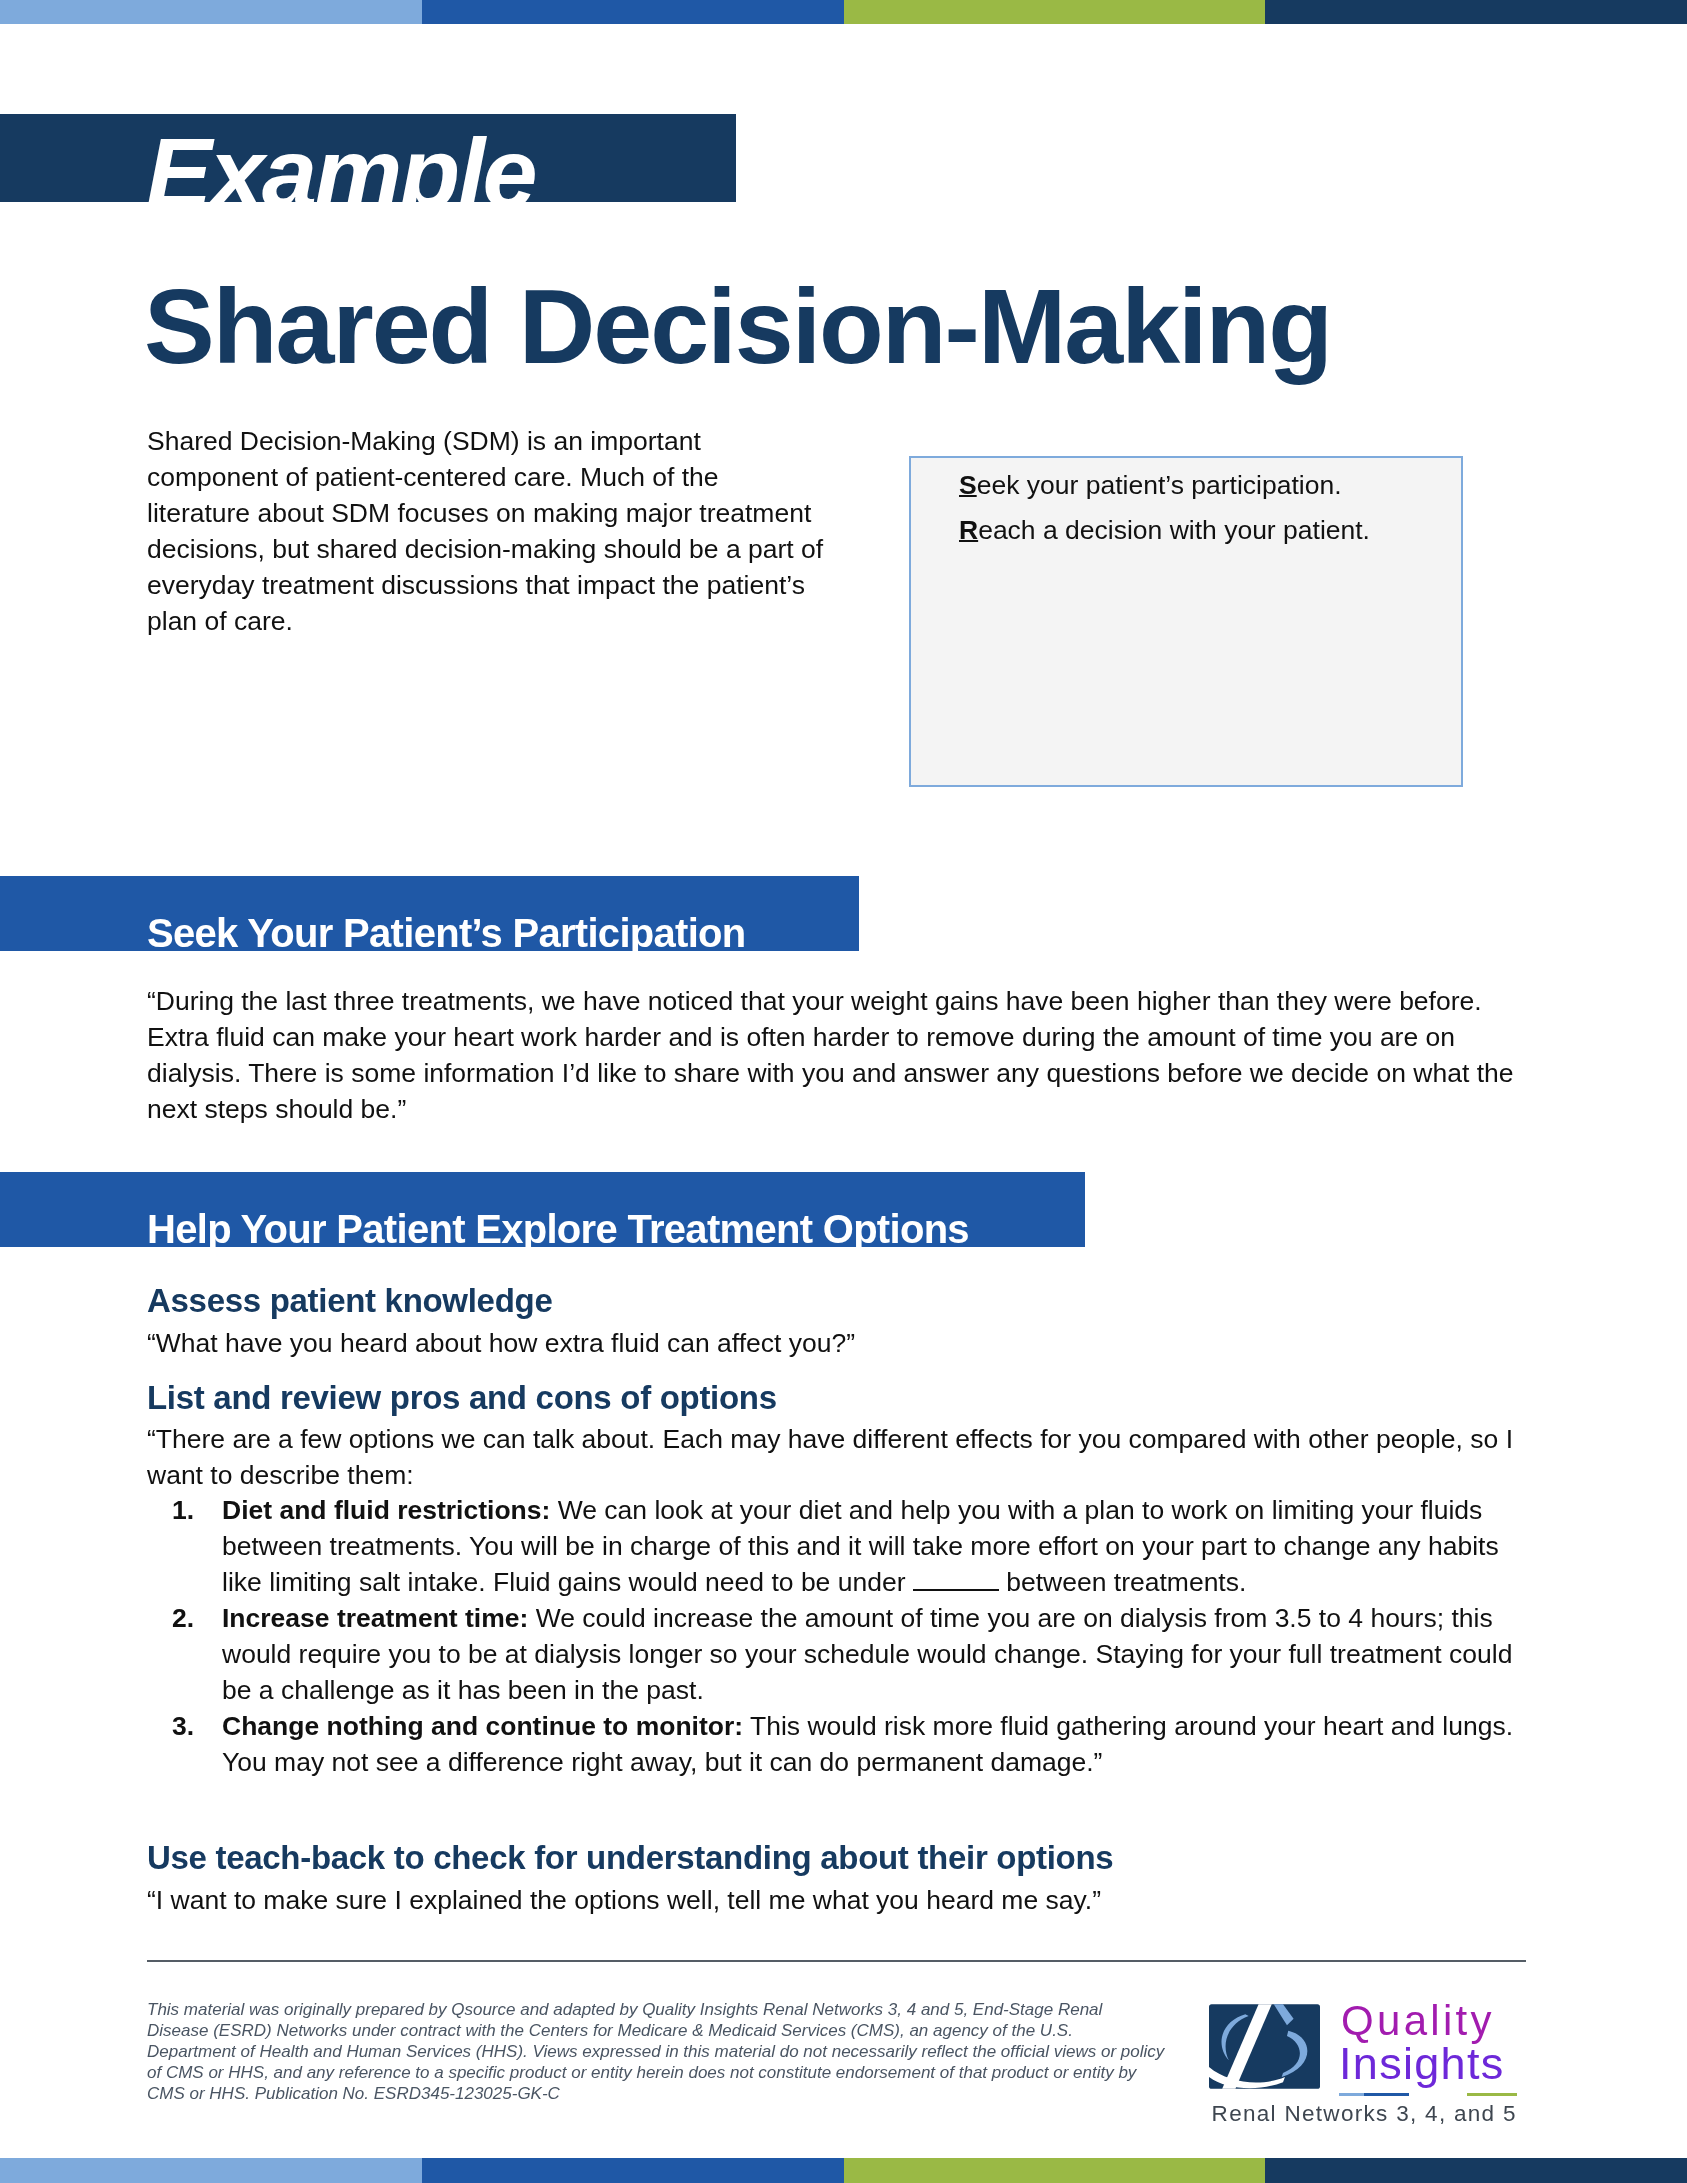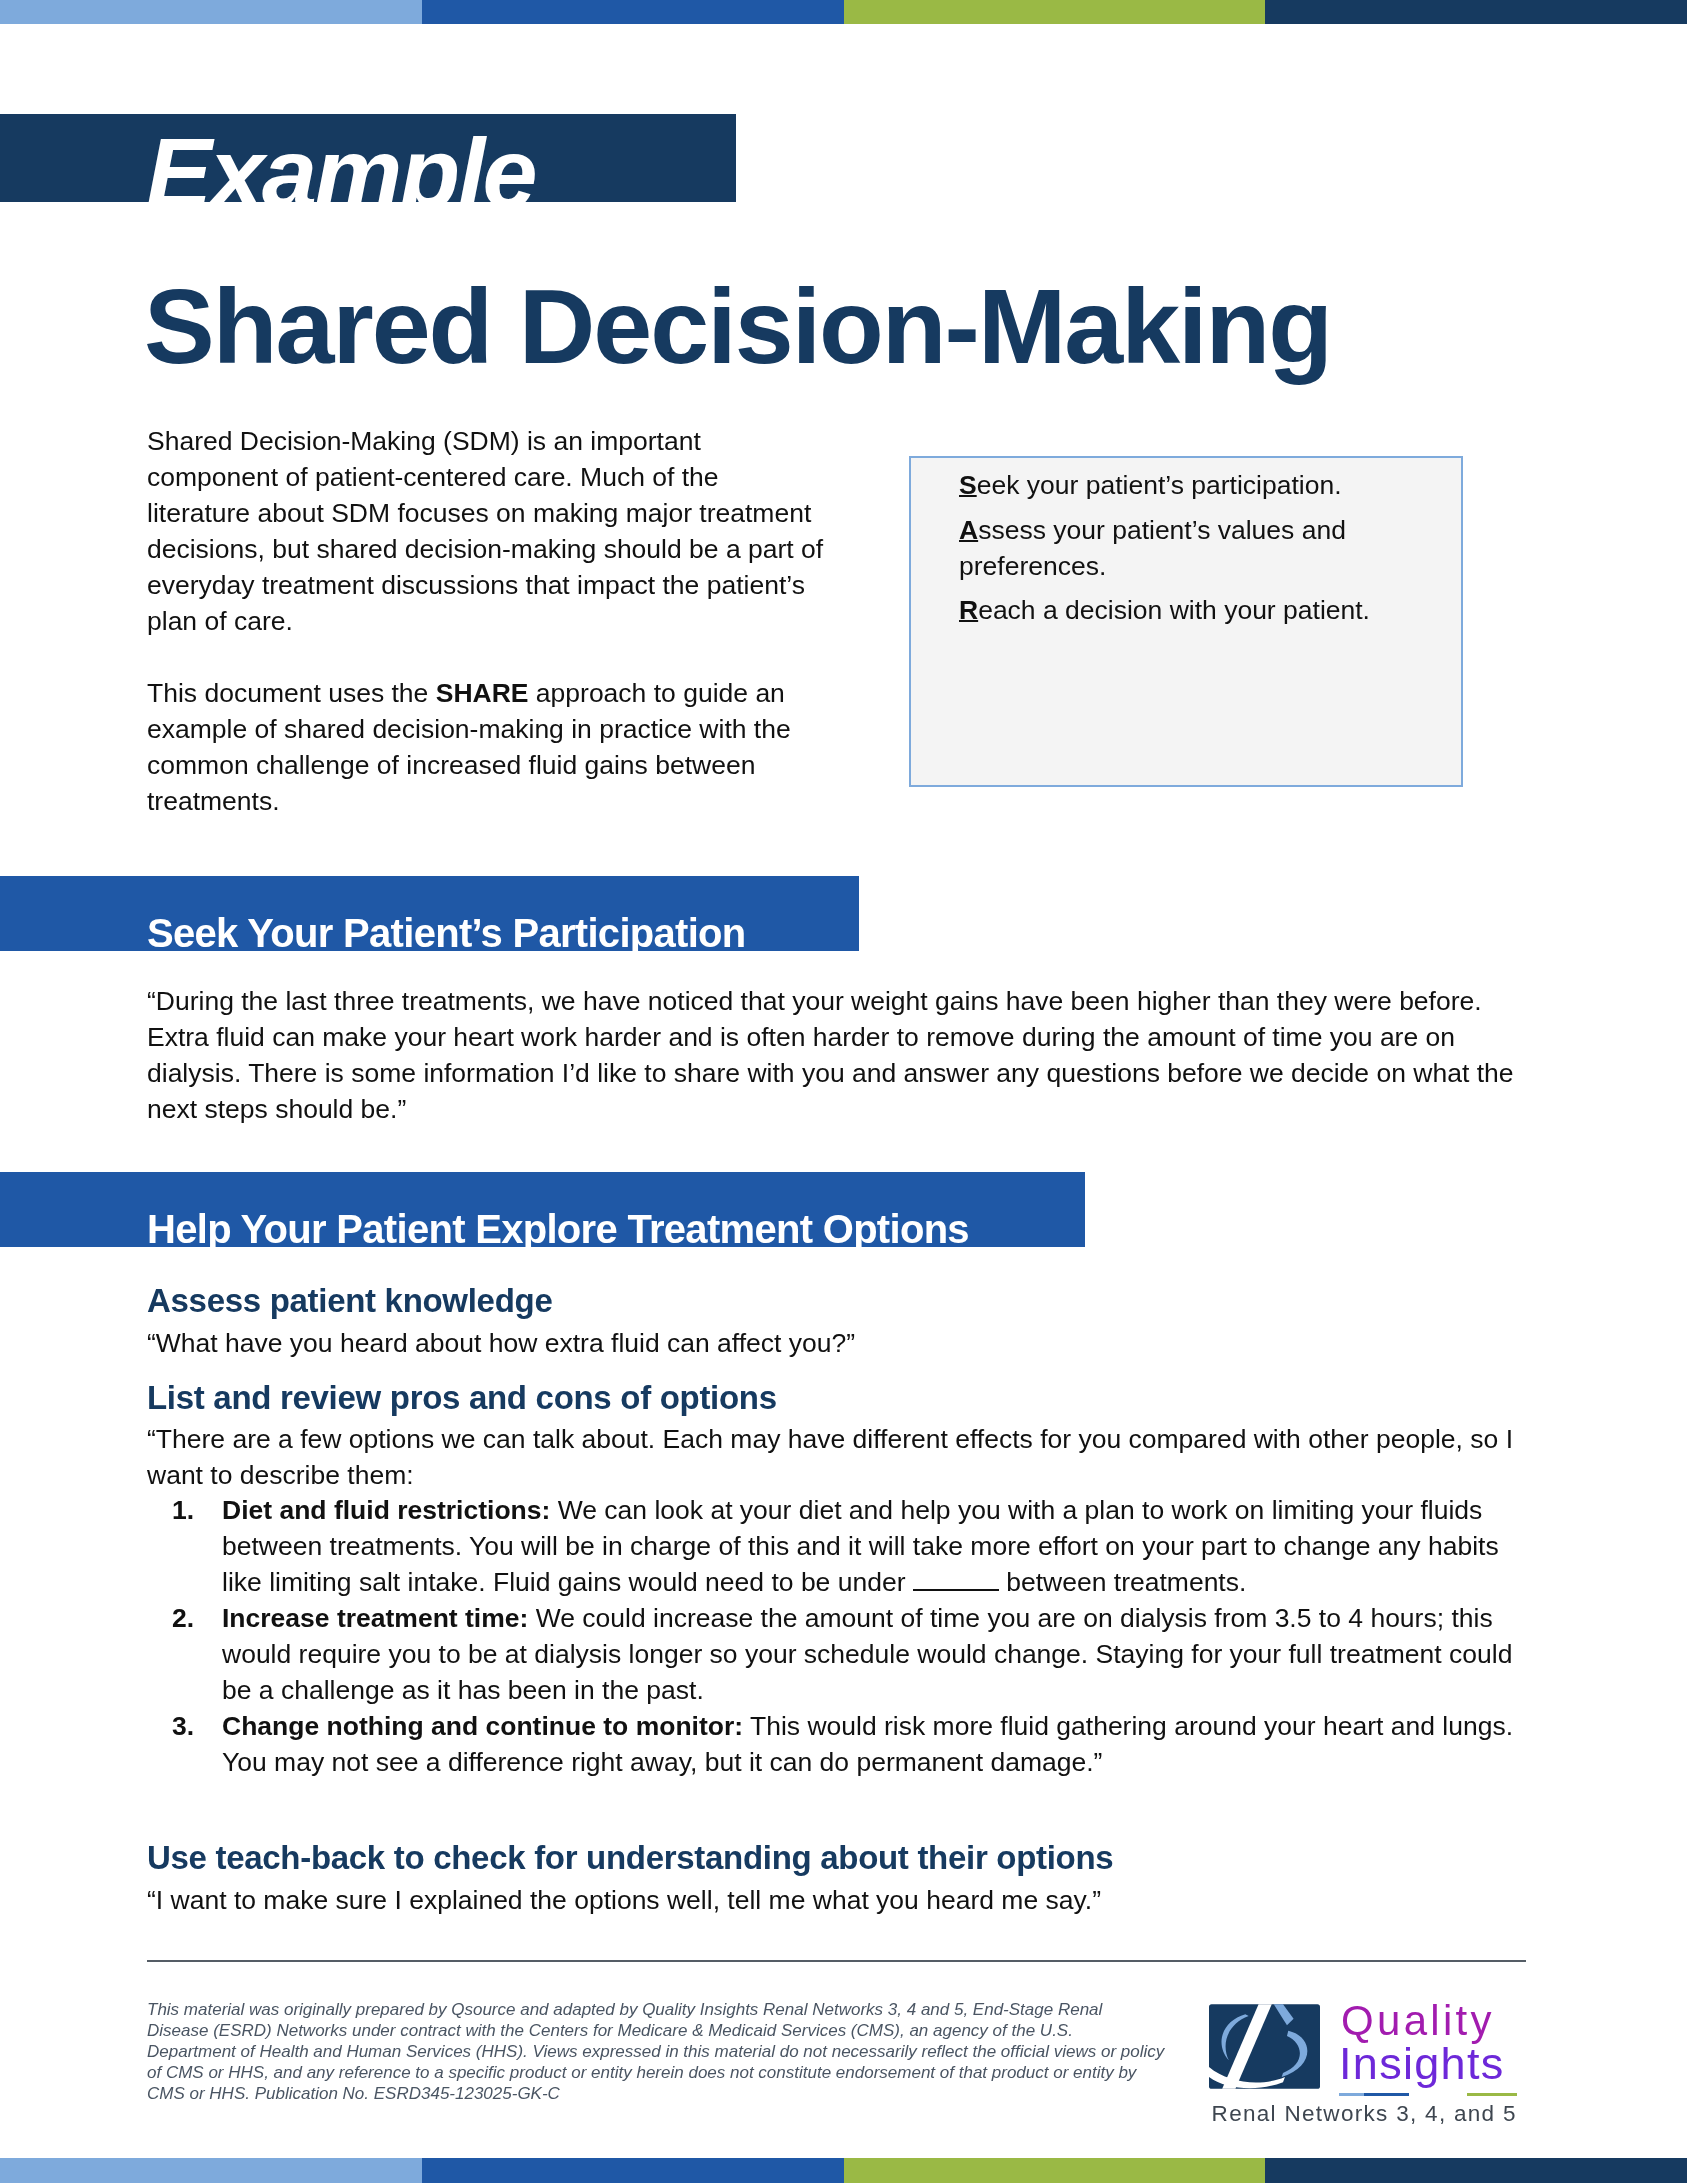--- a/index.html
+++ b/index.html
@@ -99,26 +99,24 @@
 </div>
 
 <div class="example-banner">
   <span>Example</span>
 </div>
 
 <h1 class="main-title" style="margin:0">Shared Decision-Making</h1>
 
 <div class="intro">
   <p>Shared Decision-Making (SDM) is an important component of patient-centered care. Much of the literature about SDM focuses on making major treatment decisions, but shared decision-making should be a part of everyday treatment discussions that impact the patient’s plan of care.</p>
-  <p><span>This document uses the </span><b>SHARE</b><span> approach to guide an example of shared decision-making in practice with the common challenge of increased fluid gains between treatments.</span></p>
 </div>
 
 <div class="share-box">
   <div class="item"><span class="letter">S</span><span>eek your patient’s participation.</span></div>
-  <div class="item"><span class="letter">A</span><span>ssess your patient’s values and preferences.</span></div>
   <div class="item"><span class="letter">R</span><span>each a decision with your patient.</span></div>
 </div>
 
 <div class="section-bar" style="top:876px; width:859px;">
   <span>Seek Your Patient’s Participation</span>
 </div>
 <div class="quote" style="top:983px;">“During the last three treatments, we have noticed that your weight gains have been higher than they were before. Extra fluid can make your heart work harder and is often harder to remove during the amount of time you are on dialysis. There is some information I’d like to share with you and answer any questions before we decide on what the next steps should be.”</div>
 
 <div class="section-bar" style="top:1172px; width:1085px;">
   <span>Help Your Patient Explore Treatment Options</span>

